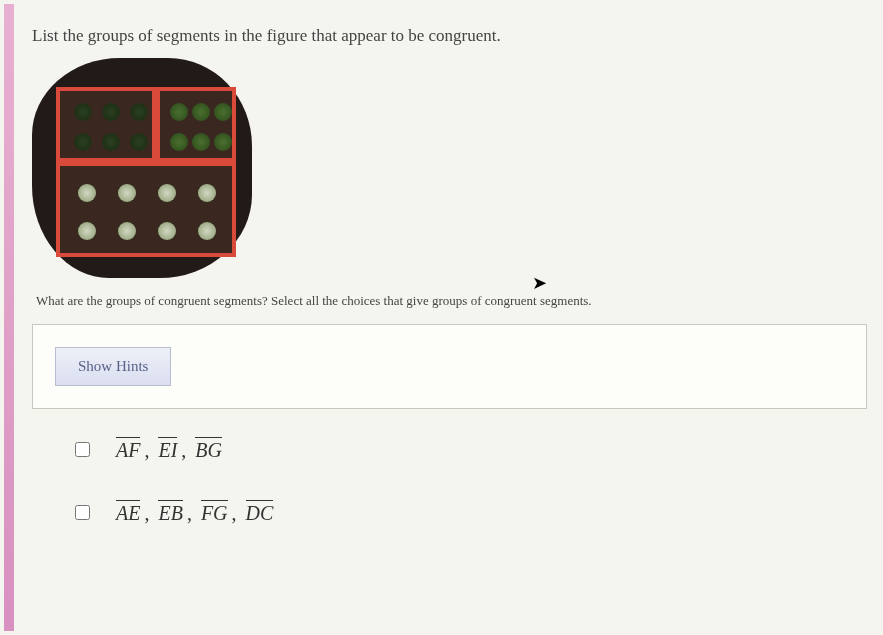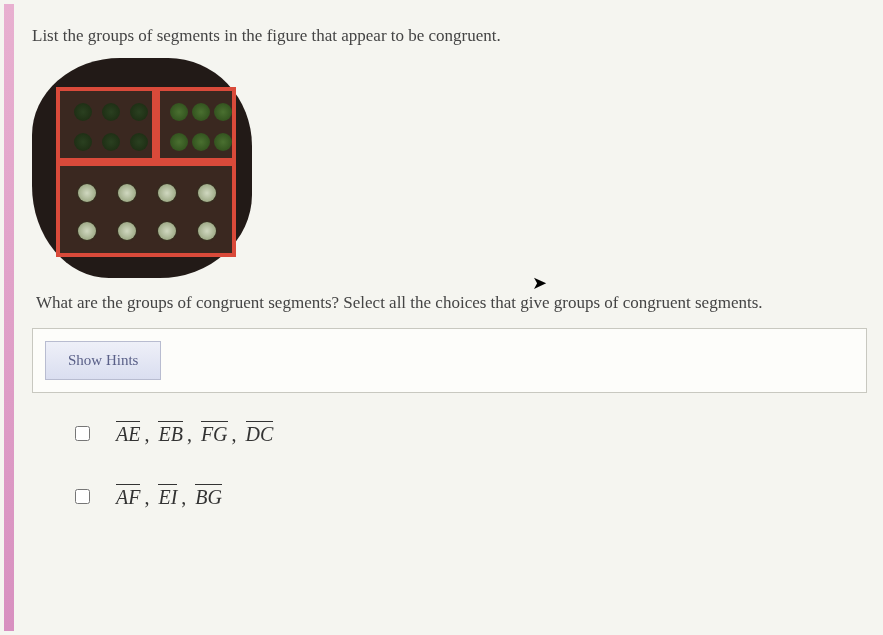--- a/index.html
+++ b/index.html
@@ -64,28 +64,28 @@
     .plant {
       position: absolute;
       width: 18px;
       height: 18px;
       border-radius: 50%;
     }
     .plant-dark { background: radial-gradient(circle, #2a4020, #1a2810); }
     .plant-green { background: radial-gradient(circle, #4a7030, #2a4818); }
     .plant-light { background: radial-gradient(circle, #d0d8c0, #8a9870); box-shadow: 0 0 2px #2a4020; }
     .sub-question {
-      font-size: 17px;
+      font-size: 13px;
       color: #444;
       margin-bottom: 15px;
     }
     .hints-container {
       border: 1px solid #c8c8c0;
       background: #fdfdfa;
-      padding: 8px;
+      padding: 18px;
       margin-bottom: 20px;
     }
     .show-hints-btn {
       background: linear-gradient(#eef0f8, #dadef0);
       border: 1px solid #b8bcd0;
       color: #5a6088;
       padding: 10px 22px;
       font-size: 15px;
       font-family: Georgia, serif;
       cursor: pointer;
@@ -184,27 +184,27 @@
 </div>
 
 <div class="hints-container">
   <button class="show-hints-btn">Show Hints</button>
 </div>
 
 <div class="options">
   <label class="option">
     <input type="checkbox" style="">
     <span>
+      <span class="seg">AF</span>, 
+      <span class="seg">EI</span>, 
+      <span class="seg">BG</span>
+    </span>
+  </label>
+  <label class="option">
+    <input type="checkbox" style="">
+    <span>
       <span class="seg">AE</span>, 
       <span class="seg">EB</span>, 
       <span class="seg">FG</span>, 
       <span class="seg">DC</span>
     </span>
   </label>
-  <label class="option">
-    <input type="checkbox" style="">
-    <span>
-      <span class="seg">AF</span>, 
-      <span class="seg">EI</span>, 
-      <span class="seg">BG</span>
-    </span>
-  </label>
 </div>
 
 </body></html>

